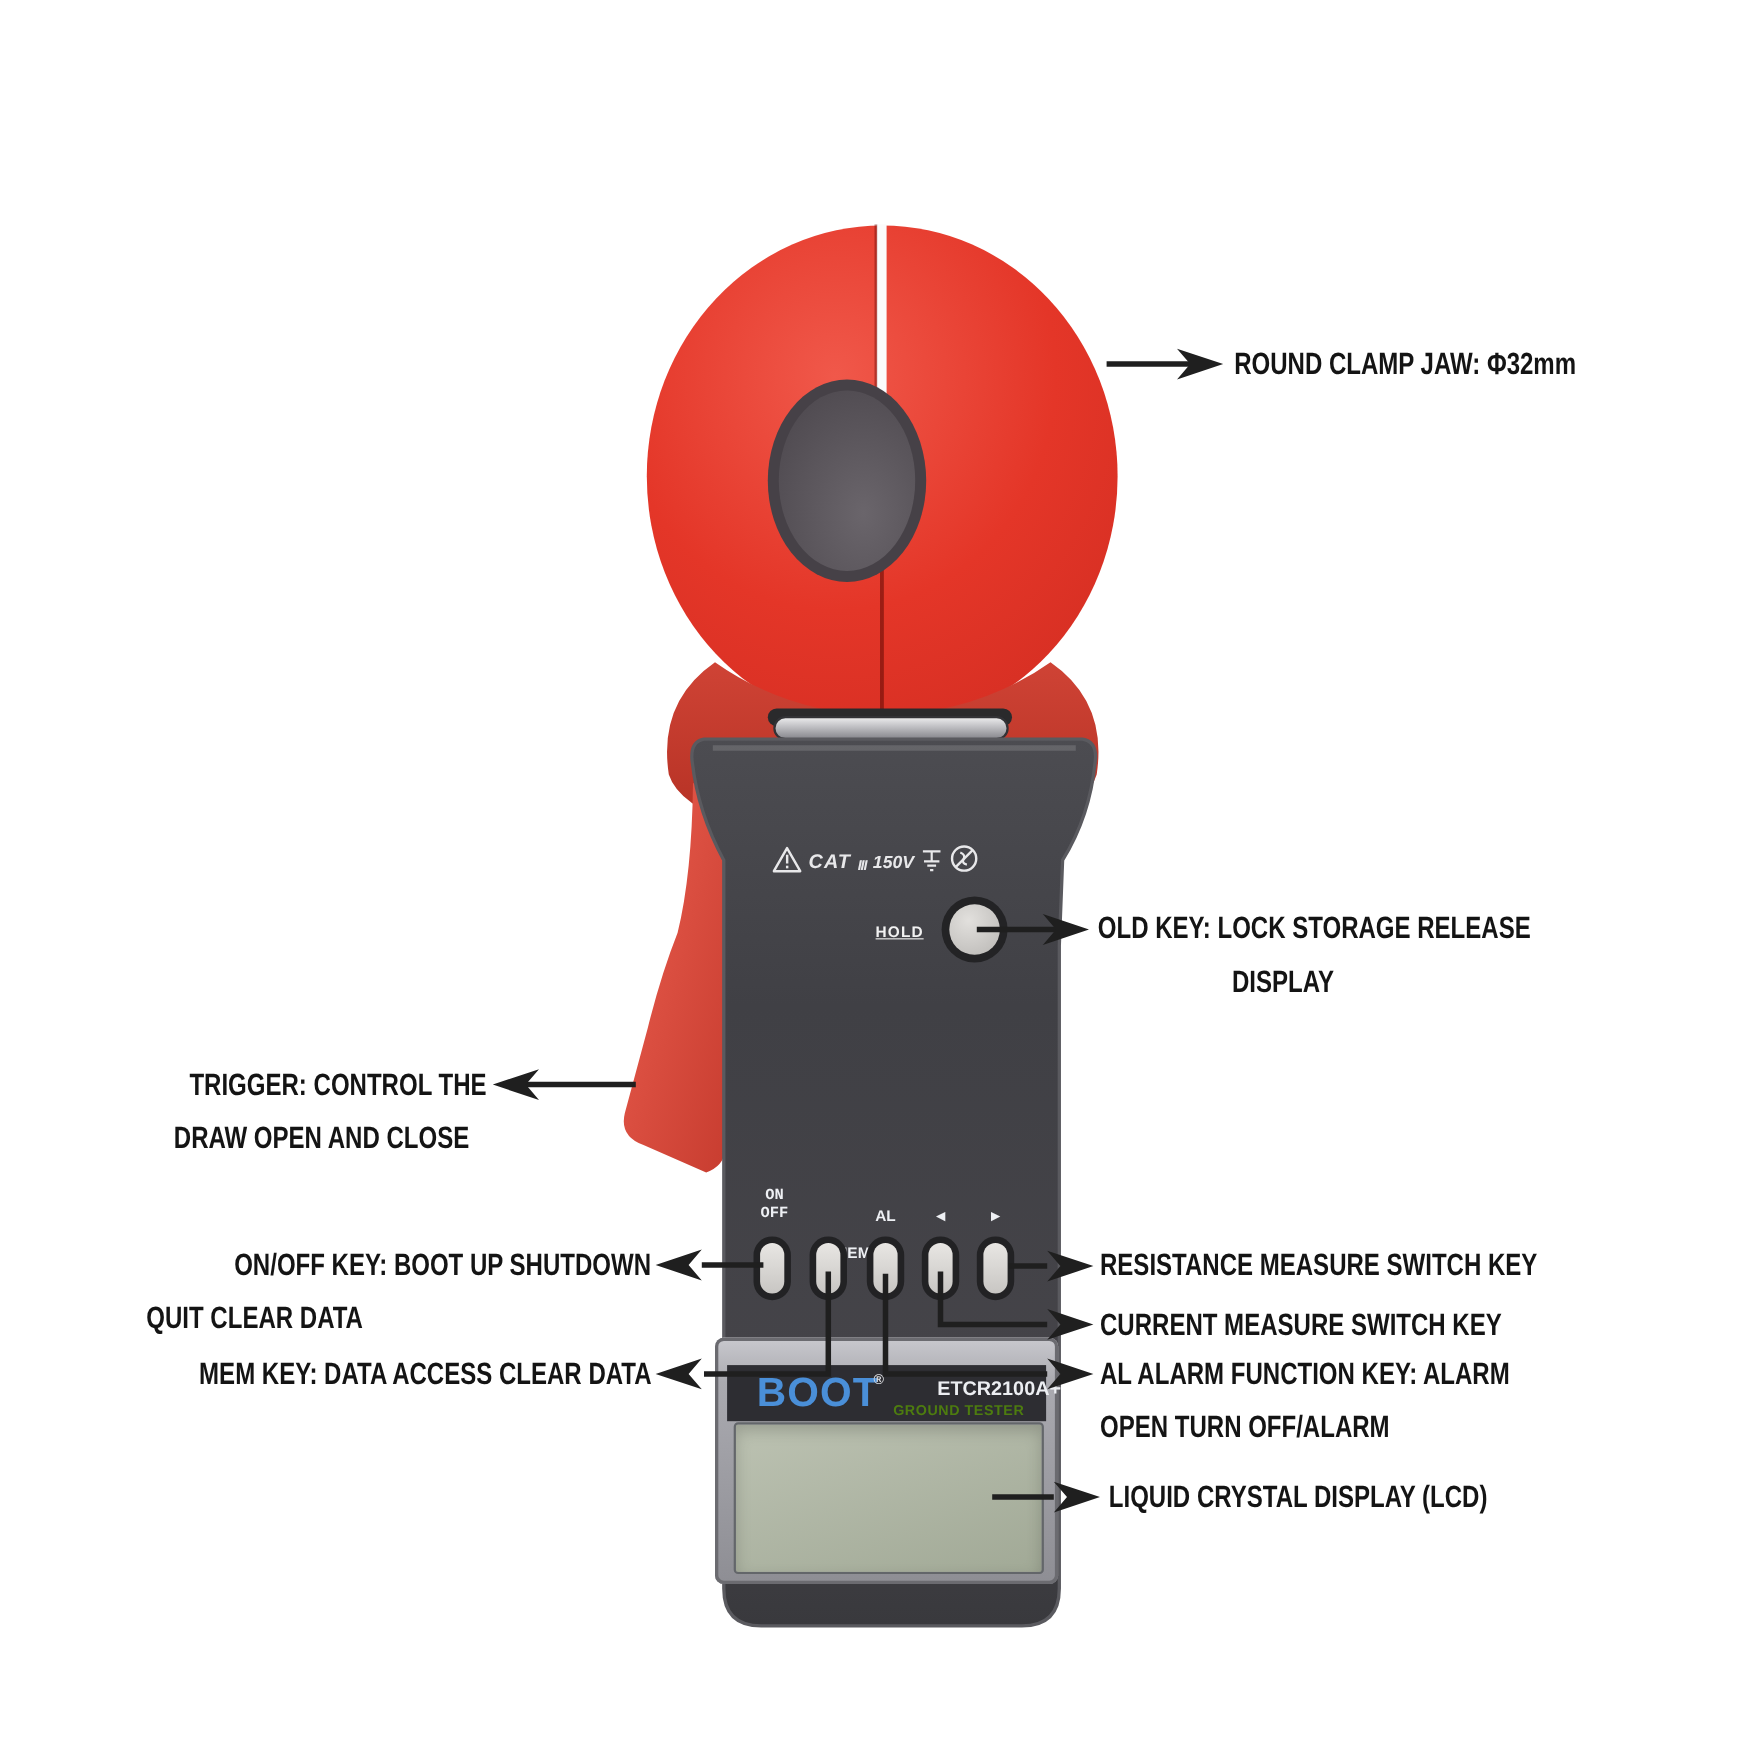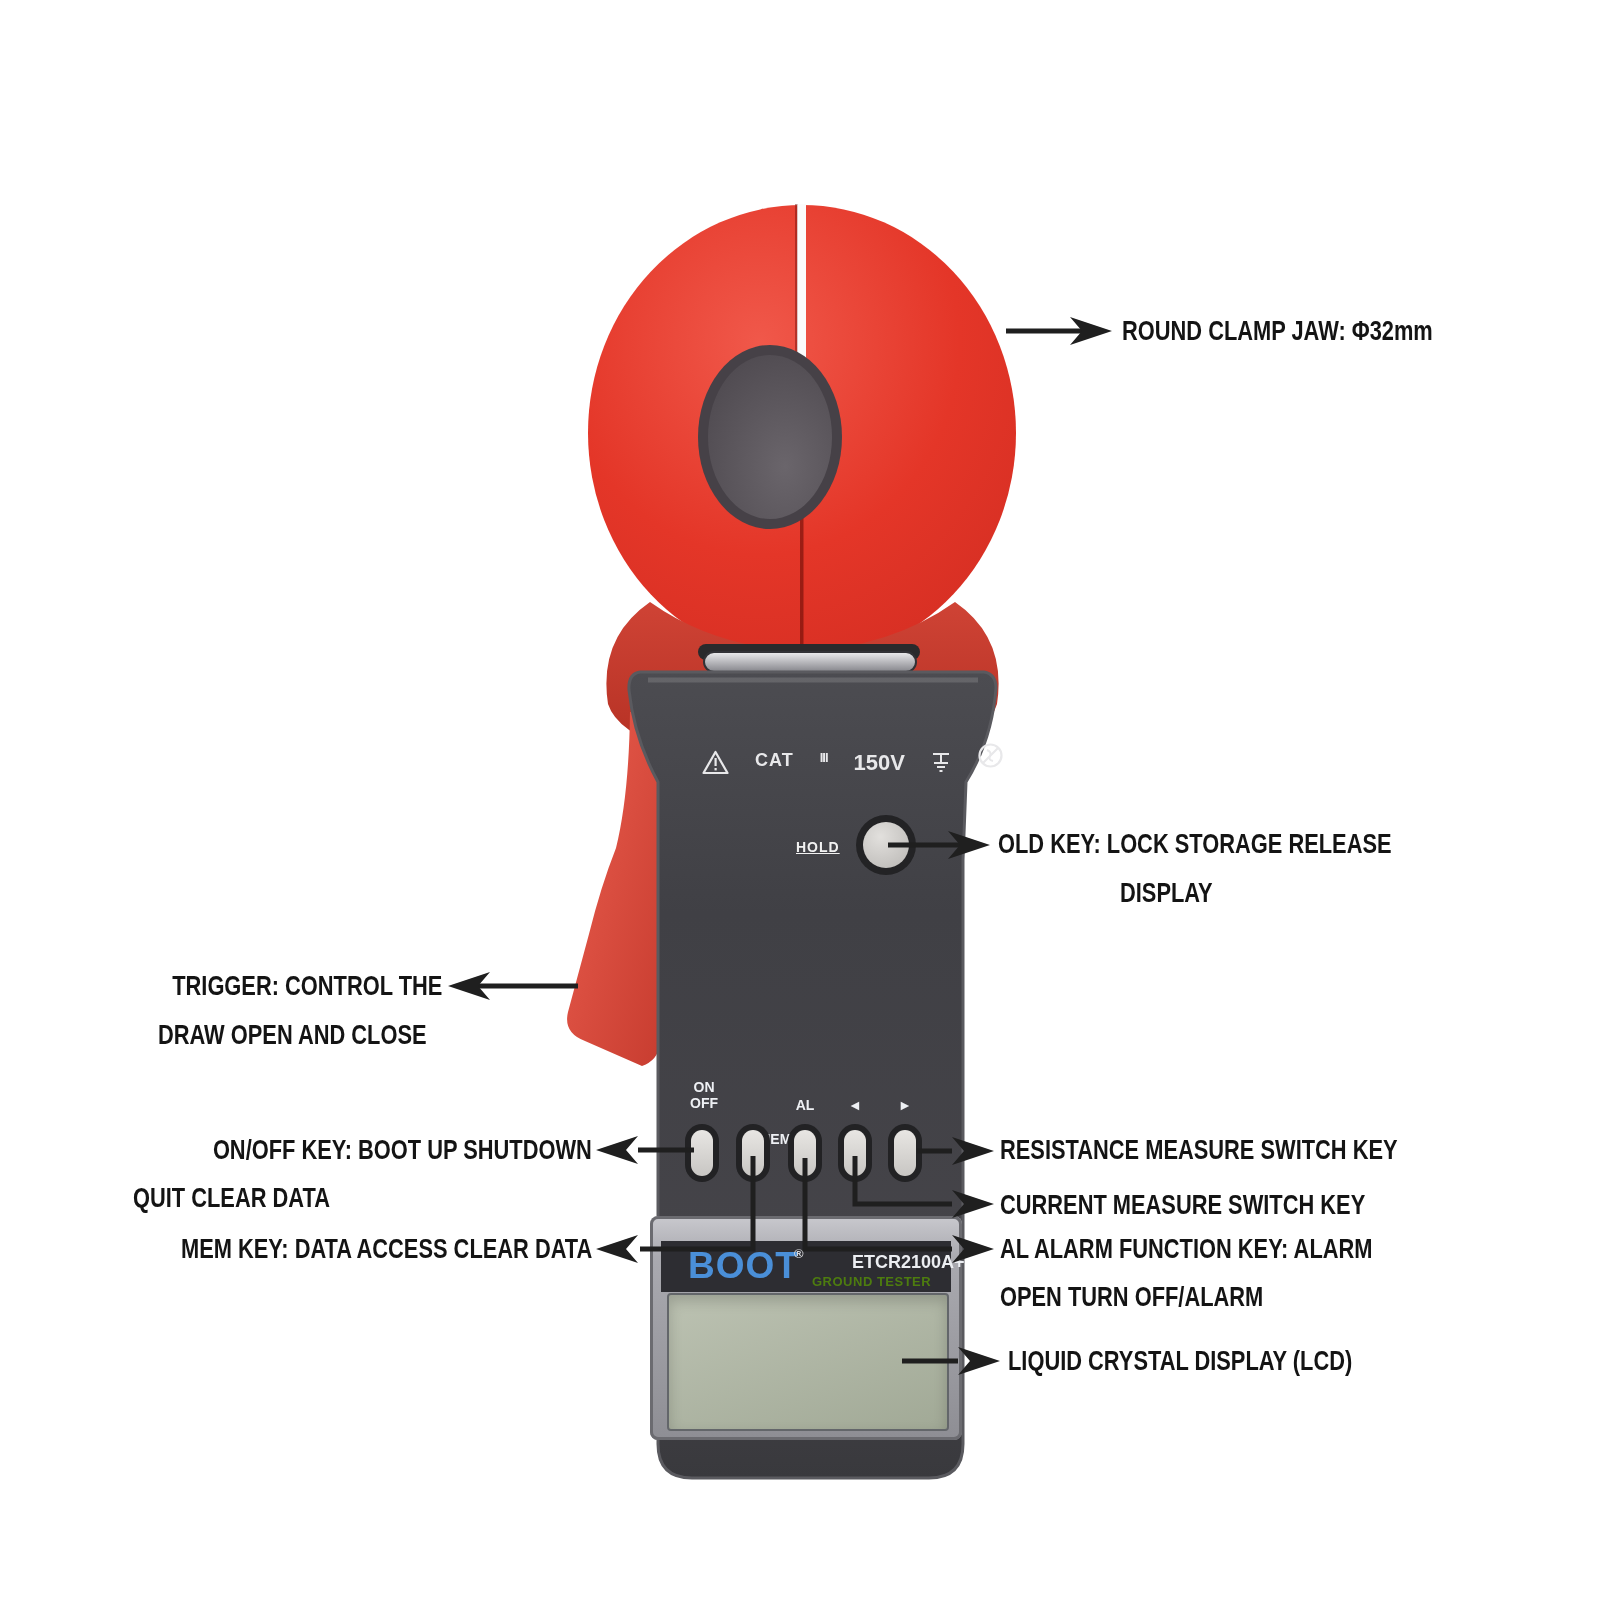--- a/index.html
+++ b/index.html
@@ -9,33 +9,33 @@
   
   .title-wrap{position:absolute;left:0;right:0;top:16px;text-align:center;z-index:5;}
   .title{display:inline-block;font-weight:bold;font-size:104px;color:#333333;
          letter-spacing:-2px;transform:scaleX(.86);transform-origin:center;white-space:nowrap;}
   
   .lbl{position:absolute;z-index:6;font-weight:bold;font-size:28px;color:#141414;
        white-space:nowrap;line-height:1;}
   .ox-l{transform:scaleX(.78);transform-origin:left center;}
   .ox-r{transform:scaleX(.78);transform-origin:right center;}
   .markings{position:absolute;left:702px;top:750px;height:44px;display:flex;
-            align-items:flex-start;gap:26px;color:#e8e8ea;z-index:2;}
+            align-items:flex-end;gap:6px;color:#e8e8ea;z-index:2;font-style:italic;}
   .cat{font-weight:bold;font-size:18px;letter-spacing:1px;}
   .catclass{font-weight:bold;font-size:13px;letter-spacing:-1px;}
-  .volt{font-weight:bold;font-size:22px;}
+  .volt{font-weight:bold;font-size:16px;}
   .hold-label{position:absolute;left:796px;top:839px;font-weight:bold;font-size:14px;
               color:#f2f2f2;letter-spacing:1px;z-index:2;text-decoration:underline;}
   .hold-outer{position:absolute;left:856px;top:815px;width:60px;height:60px;border-radius:50%;
               background:#232325;z-index:2;}
   .hold-inner{position:absolute;left:7px;top:7px;width:46px;height:46px;border-radius:50%;
               background:radial-gradient(circle at 38% 32%,#e2e0dd,#c3c1be 75%,#b4b2af);}
   .btn-label{position:absolute;transform:translateX(-50%);color:#eef0f4;font-weight:bold;
              font-size:14px;text-align:center;z-index:2;line-height:1.15;}
-  .btn-label.two{white-space:pre-line;}
+  .btn-label.two{white-space:pre-line;font-family:Liberation Mono, monospace;}
   .btn-recess{position:absolute;top:1124px;width:34px;height:58px;border-radius:17px;
               background:#222224;z-index:2;}
   .btn-pill{position:absolute;top:1130px;width:22px;height:46px;border-radius:11px;
             background:linear-gradient(180deg,#e8e6e3,#c8c6c3);z-index:2;}
   .disp-frame{position:absolute;left:650px;top:1216px;width:312px;height:224px;border-radius:8px;
               background:linear-gradient(180deg,#c9c9ce 0%,#aaaab0 18%,#8e8e94 100%);
               box-shadow:inset 0 0 0 3px #6b6b70;z-index:2;}
   .disp-header{position:absolute;left:661px;top:1241px;width:290px;height:51px;background:#2d2d32;z-index:2;}
   .brand{position:absolute;left:688px;top:1247px;font-weight:bold;font-size:37px;line-height:1;
          color:#4a8fd8;letter-spacing:1px;z-index:3;}

